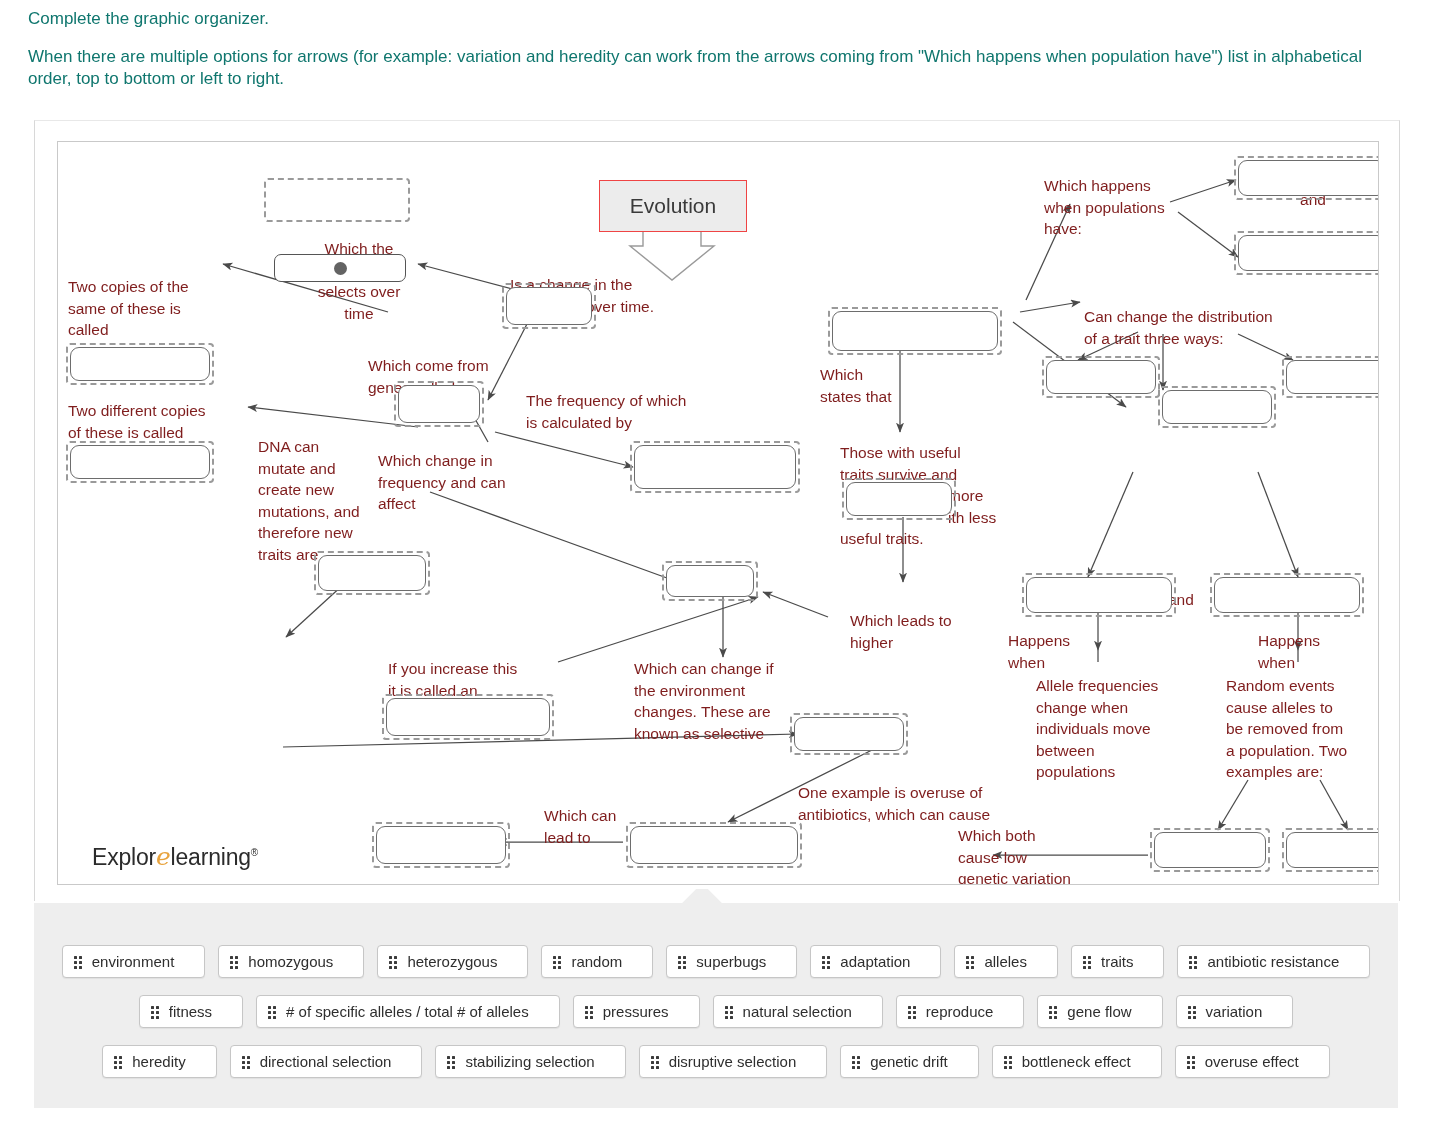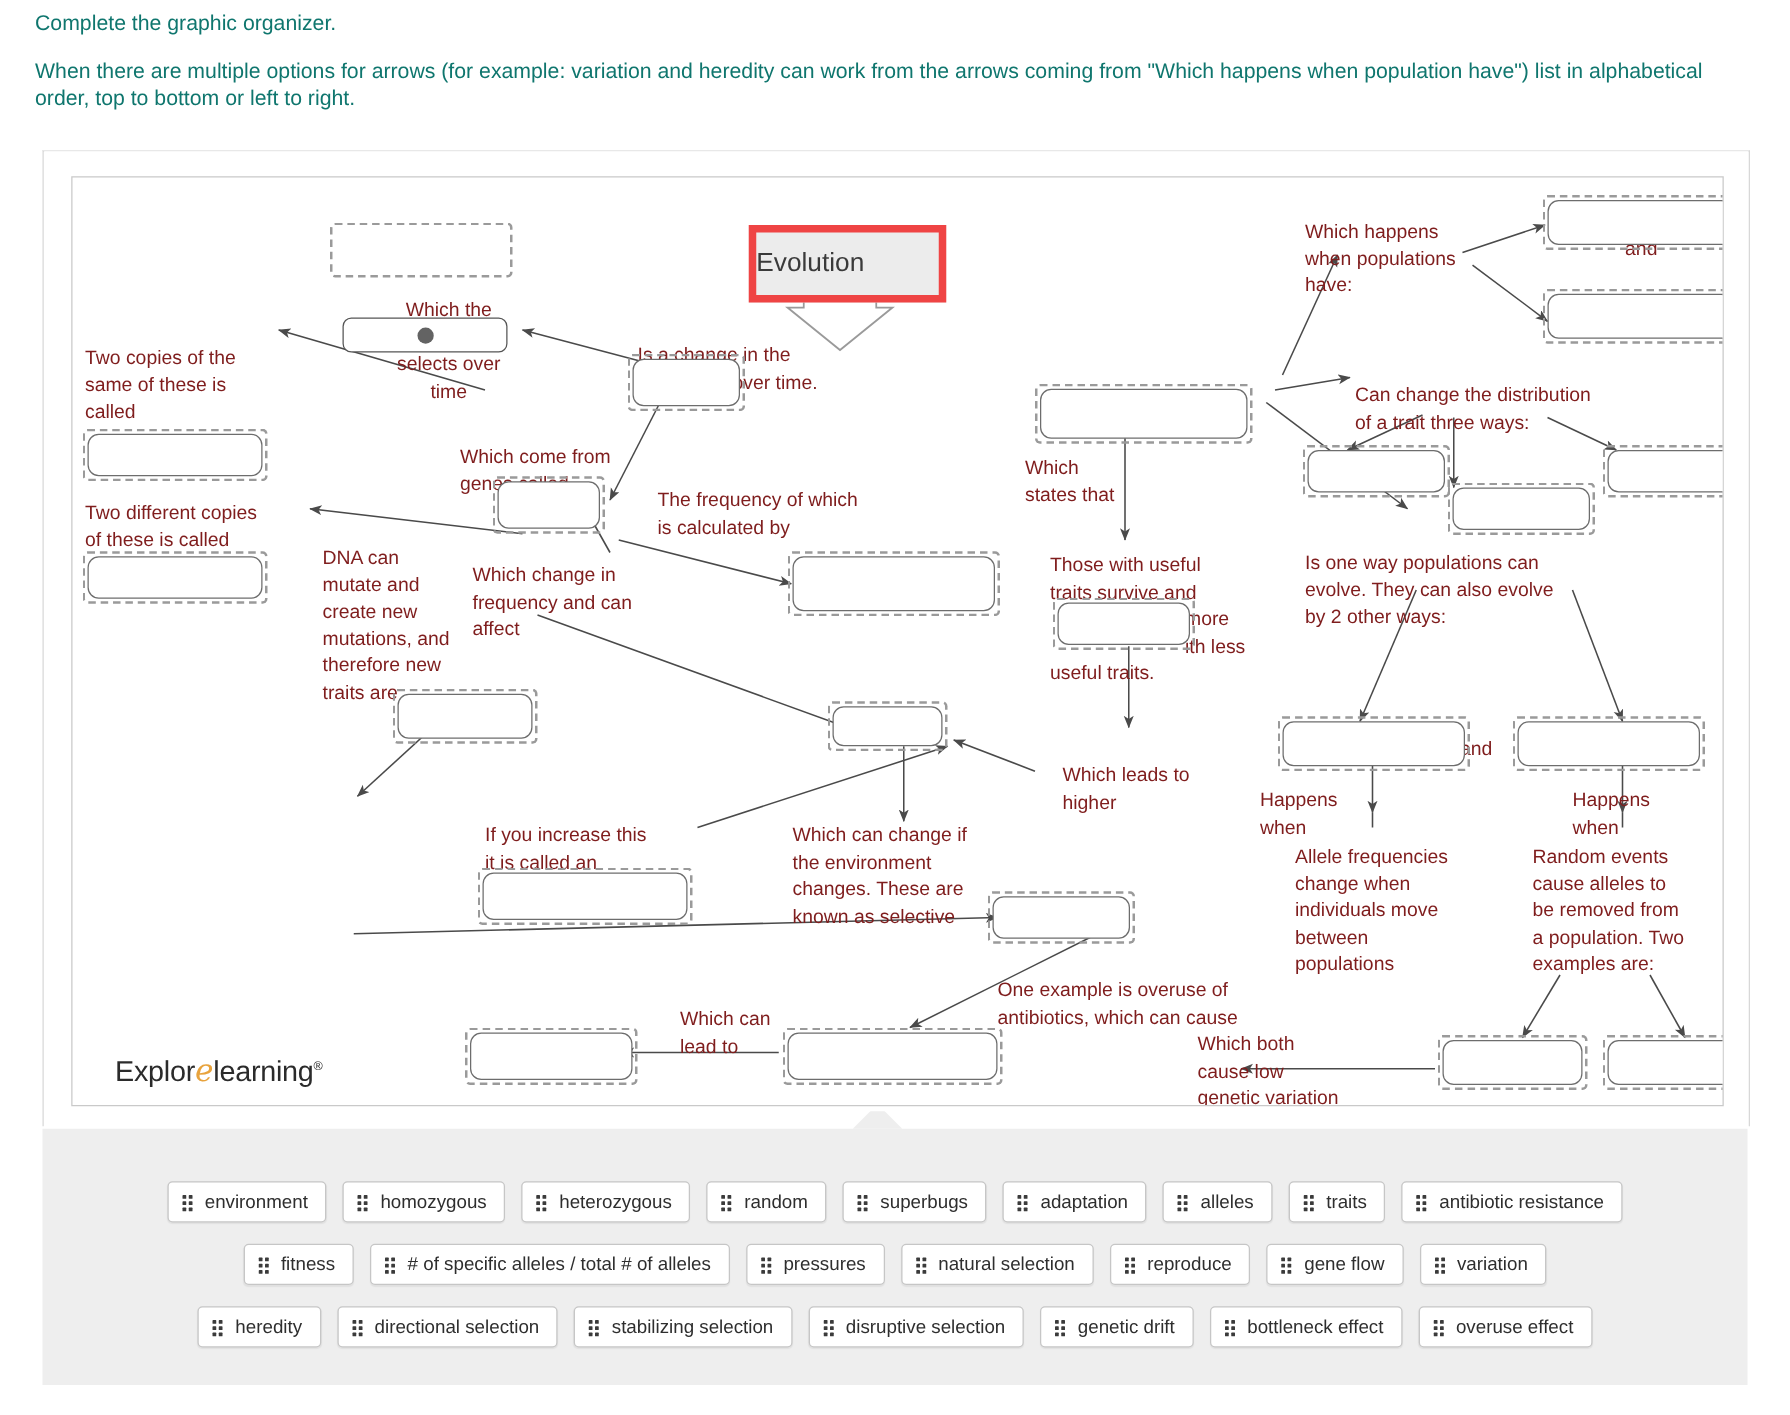--- a/index.html
+++ b/index.html
@@ -50,22 +50,22 @@
     border:2.5px dashed #9a9a9a;
     border-radius:4px;
     box-sizing:border-box;
   }
   .dz.plain{border:none;}
   .dz.plain::after{left:0;top:0;right:0;bottom:0;}
 
   
   #title-node{
     position:absolute;left:541px;top:38px;width:146px;height:50px;
-    background:#ececec;border:6px solid #ef4444;
-    display:flex;align-items:center;justify-content:flex-start;
+    background:#ececec;border:1px solid #ef4444;
+    display:flex;align-items:center;justify-content:center;
     font-size:21px;color:#3a3a3a;
   }
 
   
   #selector-pill{
     position:absolute;left:216px;top:112px;width:130px;height:26px;
     border:1.3px solid #555;border-radius:7px;background:#fff;
     display:flex;align-items:center;justify-content:center;
   }
   #selector-pill .dot{
@@ -86,21 +86,21 @@
     background:#eeeeee;transform:rotate(45deg);transform-origin:center;
     display:block;
   }
   .bank-row{
     position:absolute;left:0;width:1364px;
     display:flex;justify-content:center;align-items:center;gap:13px;
   }
   .chip{
     display:flex;align-items:center;gap:9px;
     background:#fff;border:1px solid #c6c6c6;border-radius:4px;
-    padding:7px 14px 7px 11px;
+    padding:7px 30px 7px 11px;
     font-size:15px;color:#2e2e2e;
     box-shadow:0 1px 1px rgba(0,0,0,.06);
     cursor:grab;white-space:nowrap;
   }
   .grip{
     width:9px;height:11px;flex:0 0 auto;
     display:grid;grid-template-columns:repeat(2,3px);
     grid-template-rows:repeat(3,3px);gap:2px;
   }
   .grip b{display:block;width:3px;height:3px;background:#3b3b3b;border-radius:.5px;}
@@ -248,23 +248,20 @@
 
     <div class="lbl" style="left:986px;top:33px;width:160px;">Which happens
 when populations
 have:</div>
 
     <div class="lbl" style="left:1210px;top:47px;width:90px;text-align:center;">and</div>
 
     <div class="lbl" style="left:1026px;top:164px;width:250px;">Can change the distribution
 of a trait three ways:</div>
 
-    <div class="lbl" style="left:986px;top:298px;width:250px;">Is one way populations can
-evolve. They can also evolve
-by 2 other ways:</div>
 
     <div class="lbl" style="left:1110px;top:447px;width:40px;">and</div>
 
     <div class="lbl" style="left:950px;top:488px;width:90px;">Happens
 when</div>
     <div class="lbl" style="left:1200px;top:488px;width:90px;">Happens
 when</div>
 
     <div class="lbl" style="left:978px;top:533px;width:150px;">Allele frequencies
 change when

